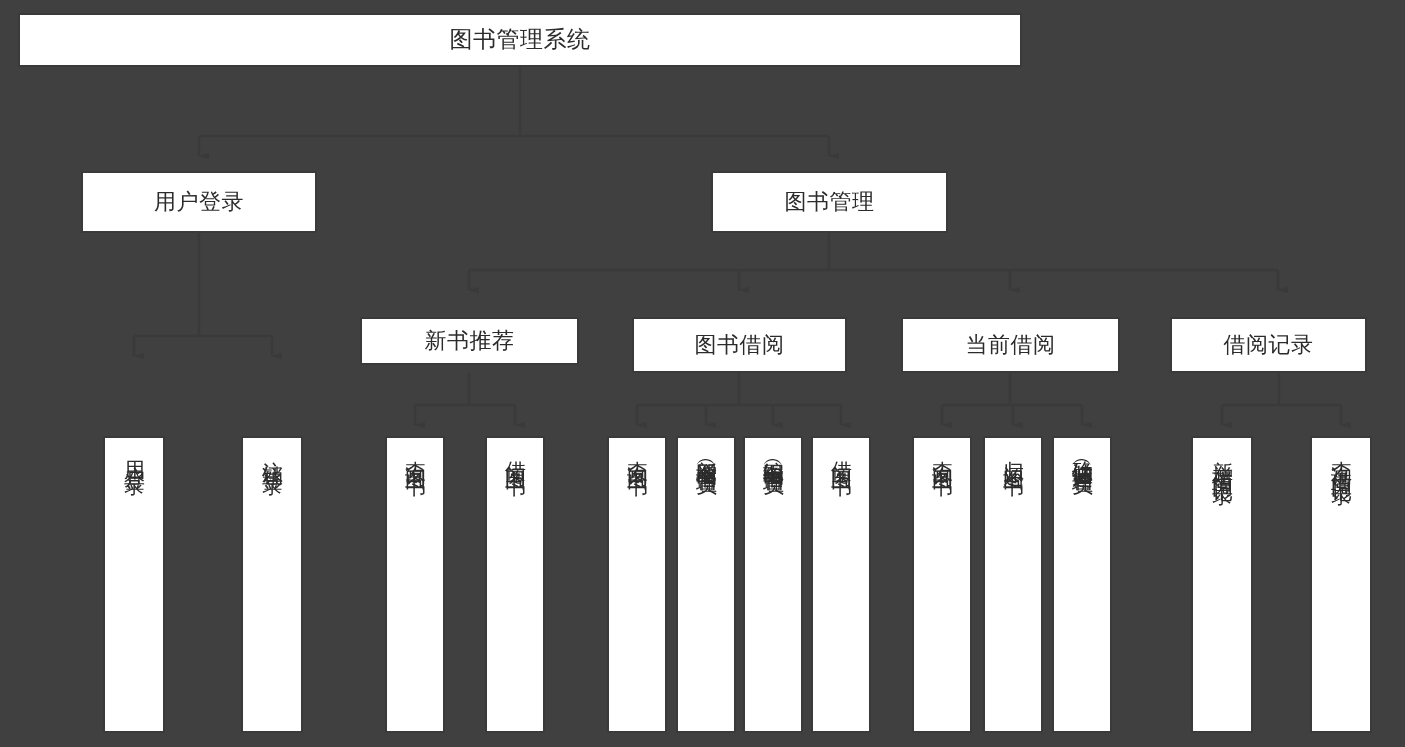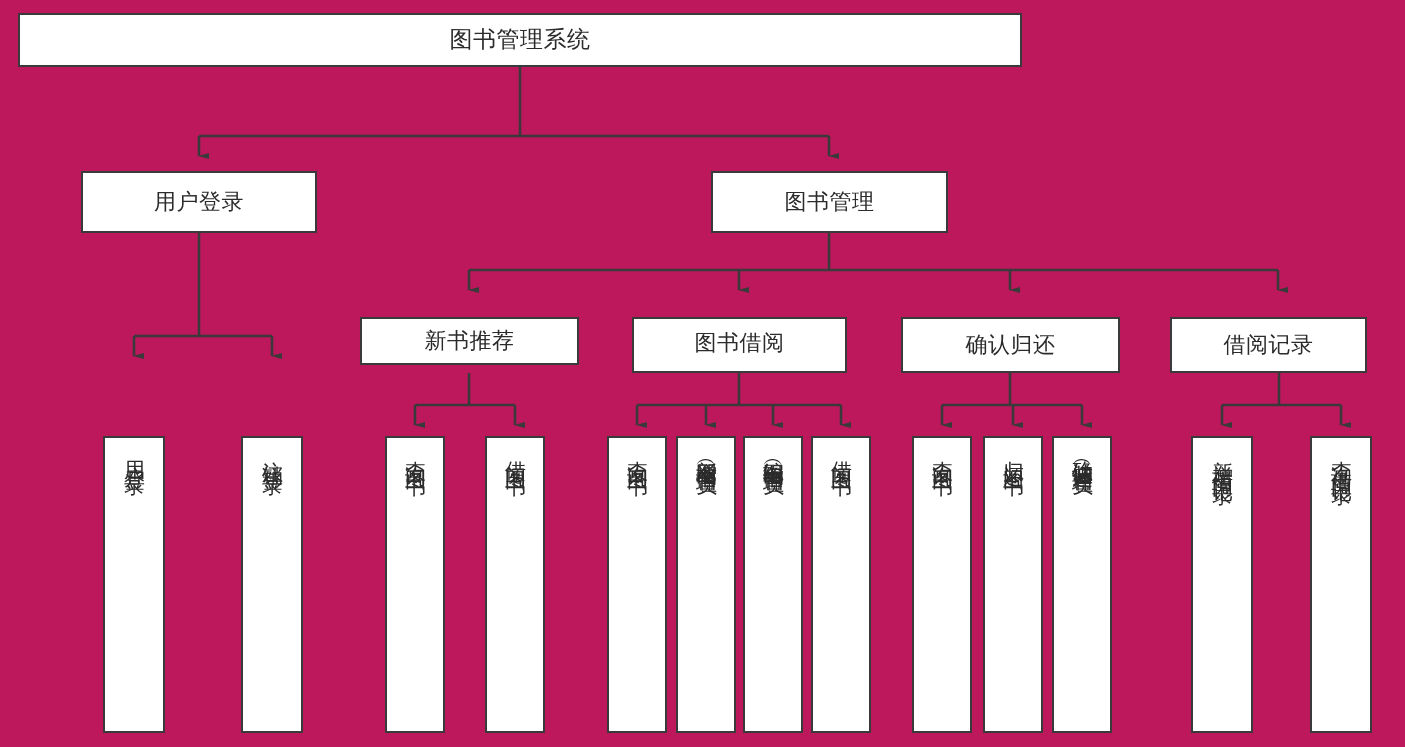--- a/index.html
+++ b/index.html
@@ -8,21 +8,21 @@
     padding: 0;
     background: #ffffff;
   }
   body {
     font-family: "DejaVu Sans", "Liberation Sans", sans-serif;
   }
   #diagram-root {
     position: relative;
     width: 1405px;
     height: 747px;
-    background: #be185d;
+    background: #404040;
     overflow: hidden;
   }
   #edge-layer {
     position: absolute;
     left: 0;
     top: 0;
     width: 1405px;
     height: 747px;
     pointer-events: none;
   }
@@ -132,25 +132,25 @@
       </div>
       <div class="node horiz" style="left: 81px; top: 171px; width: 236px; height: 62px;">
         <span class="node-label">用户登录</span>
       </div>
       <div class="node horiz" style="left: 711px; top: 171px; width: 237px; height: 62px;">
         <span class="node-label">图书管理</span>
       </div>
       <div class="node horiz" style="left: 360px; top: 317px; width: 219px; height: 48px;">
         <span class="node-label">新书推荐</span>
       </div>
-      <div class="node horiz" style="left: 632px; top: 317px; width: 215px; height: 56px; font-family: Liberation Mono, monospace;">
+      <div class="node horiz" style="left: 632px; top: 317px; width: 215px; height: 56px;">
         <span class="node-label">图书借阅</span>
       </div>
       <div class="node horiz" style="left: 901px; top: 317px; width: 219px; height: 56px;">
-        <span class="node-label">确认归还</span>
+        <span class="node-label">当前借阅</span>
       </div>
       <div class="node horiz" style="left: 1170px; top: 317px; width: 197px; height: 56px;">
         <span class="node-label">借阅记录</span>
       </div>
       <div class="node vert" style="left: 103px; top: 436px; width: 62px; height: 297px;">
         <span class="node-label">用户登录</span>
       </div>
       <div class="node vert" style="left: 241px; top: 436px; width: 62px; height: 297px;">
         <span class="node-label">注销登录</span>
       </div>

